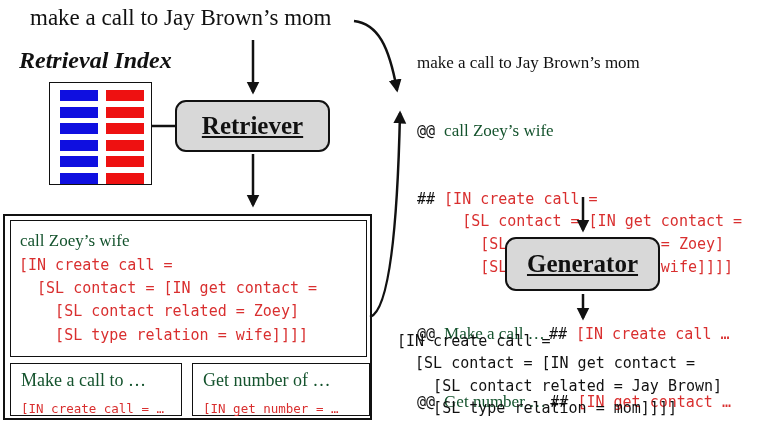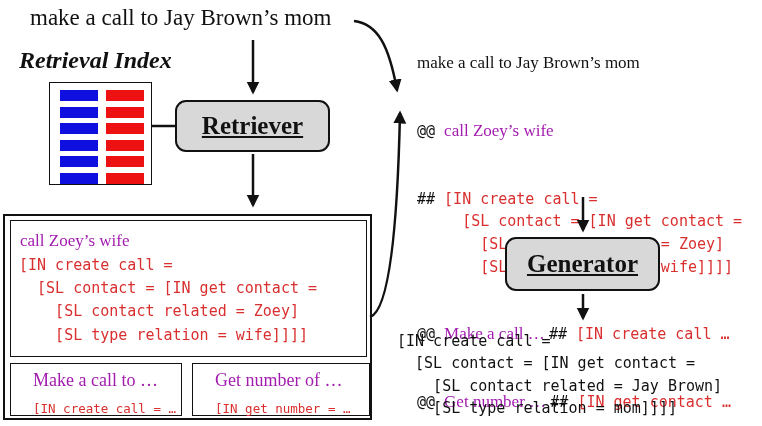--- a/index.html
+++ b/index.html
@@ -10,21 +10,21 @@
     height: 426px;
     background: #ffffff;
     font-family: "Liberation Serif", serif;
     color: #111111;
     overflow: hidden;
   }
   .abs { position: absolute; }
 
   .serif { font-family: "Liberation Serif", serif; }
   .mono  { font-family: "DejaVu Sans Mono", monospace; }
-  .blue  { color: #a21caf; }
+  .blue  { color: #14532d; }
   .red   { color: #d92f2f; }
   .black { color: #111111; }
 
   .query-top {
     left: 30px; top: 5px;
     font-size: 23px;
     white-space: pre;
   }
 
   .index-label {
@@ -71,21 +71,21 @@
   .inner-parse {
     left: 19px; top: 254px;
     font-size: 15px; line-height: 23.2px;
     white-space: pre;
   }
 
   .small-box {
     border: 1.5px solid #111111;
     background: #ffffff;
     top: 363px; height: 53px;
-    padding: 6px 0 0 22px;
+    padding: 6px 0 0 10px;
   }
   .small-box-1 { left: 10px; width: 172px; }
   .small-box-2 { left: 192px; width: 178px; }
   .small-utt { font-size: 18px; white-space: pre; }
   .small-parse { font-size: 12.5px; white-space: pre; margin-top: 10px; }
 
   .prompt-block {
     left: 417px; top: 7px;
     line-height: 22.6px;
     white-space: pre;

